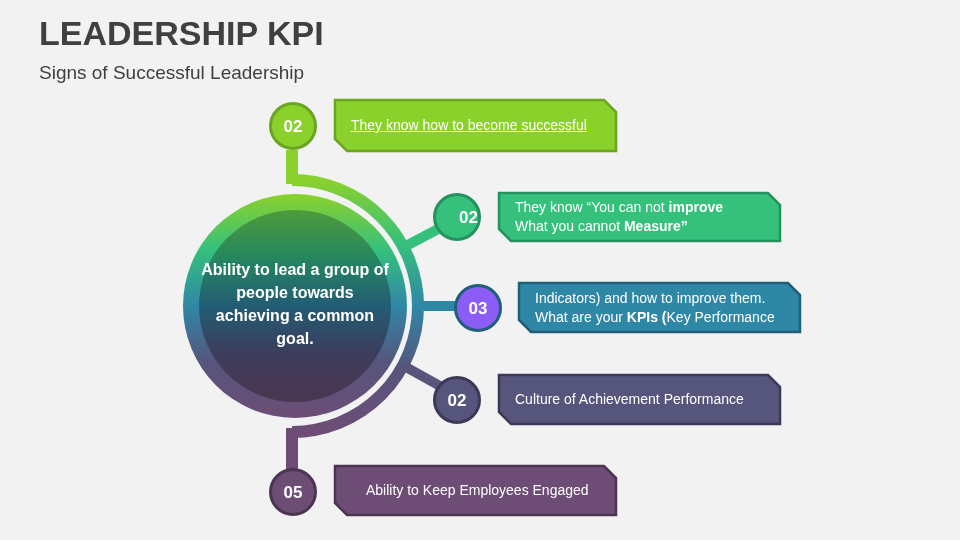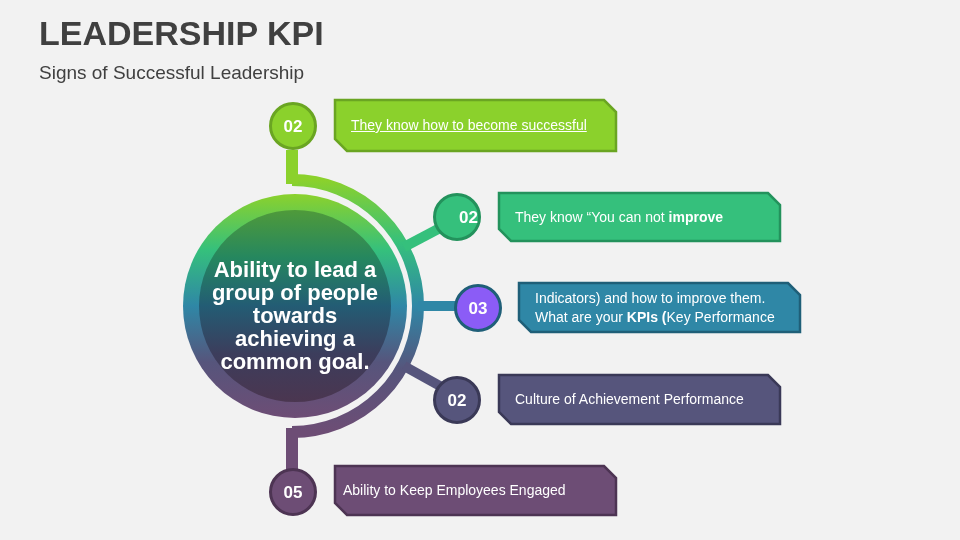--- a/index.html
+++ b/index.html
@@ -1,20 +1,20 @@
 <!DOCTYPE html>
 <html><head>
 <meta charset="utf-8">
 <style>
   html, body { margin:0; padding:0; }
   body { width:960px; height:540px; background:#f2f2f2; position:relative; overflow:hidden; font-family:"Liberation Sans", "DejaVu Sans", sans-serif; }
   .title { position:absolute; left:39px; top:14px; font-size:34px; font-weight:bold; color:#404040; letter-spacing:0px; }
   .subtitle { position:absolute; left:39px; top:62px; font-size:19px; color:#404040; }
   svg.diagram { position:absolute; left:0; top:0; }
-  .center-text { position:absolute; left:200px; top:258px; width:190px; text-align:center; color:#fff; font-weight:bold; font-size:22px; line-height:23px; }
+  .center-text { position:absolute; left:200px; top:258px; width:190px; text-align:center; color:#fff; font-weight:bold; font-size:16px; line-height:23px; }
   .num { position:absolute; width:48px; height:48px; line-height:44px; text-align:center; color:#fff; font-weight:bold; font-size:17px; box-sizing:border-box; border-radius:50%; border:3px solid; }
   .box { position:absolute; color:#fff; font-size:14px; box-sizing:border-box; display:flex; align-items:center; padding-left:16px; line-height:19px; }
   .box b { font-weight:bold; }
 </style>
 </head>
 <body>
 
 <div class="title">LEADERSHIP KPI</div>
 <div class="subtitle">Signs of Successful Leadership</div>
 
@@ -62,29 +62,30 @@
 <div class="num" style="left:433px;top:376px;background:#56557c;border-color:#3a3957;">02</div>
 <div class="num" style="left:269px;top:468px;background:#6d4d75;border-color:#4d3453;">05</div>
 
 <div class="box" style="left:335px;top:100px;width:281px;height:51px;text-decoration:underline;">
     <span>They know how to become successful</span>
   </div>
 
 <div class="box" style="left:499px;top:193px;width:281px;height:48px;">
   <div>
     <div><span>They know “You can not </span><b>improve</b></div>
+    <div><span>What you cannot </span><b>Measure</b><b>”</b></div>
   </div>
 </div>
 
 <div class="box" style="left:519px;top:283px;width:281px;height:49px;">
   <div>
     <div><span>Indicators) and how to improve them.</span></div>
     <div><span>What are your </span><b>KPIs (</b><span>Key Performance</span></div>
   </div>
 </div>
 
 <div class="box" style="left:499px;top:375px;width:281px;height:49px;">
     <span>Culture of Achievement Performance</span>
   </div>
 
-<div class="box" style="left:327px;top:466px;width:305px;height:49px;">
+<div class="box" style="left:350px;top:466px;width:305px;height:49px;">
     <span>Ability to Keep Employees Engaged</span>
   </div>
 
 </body></html>

